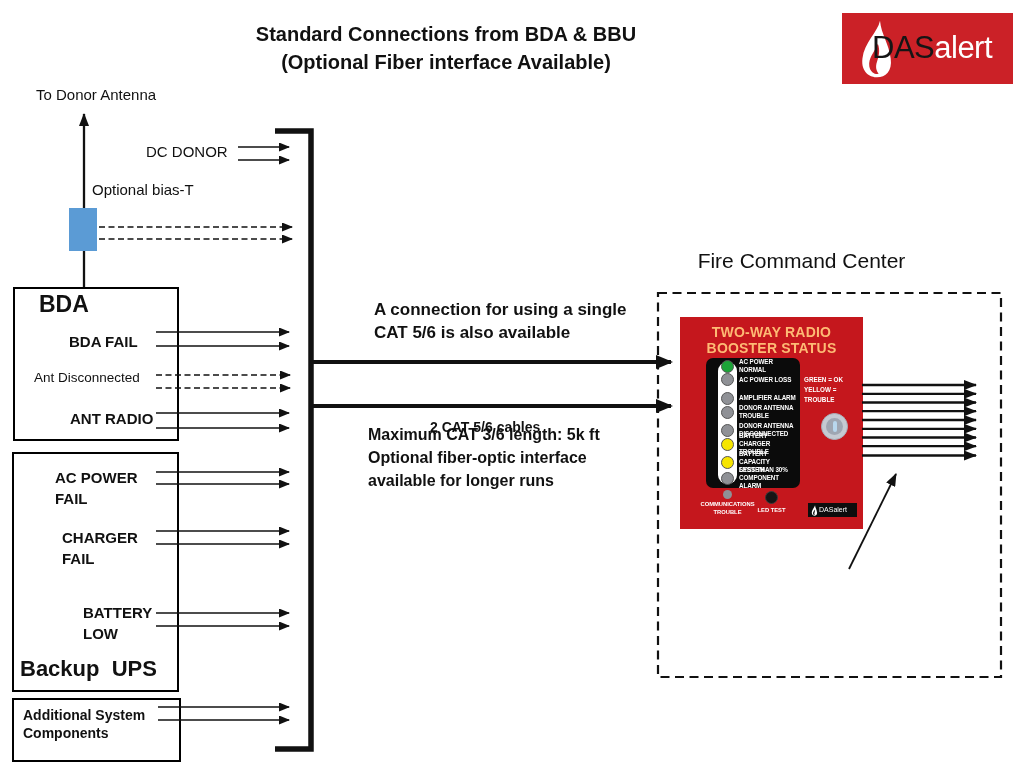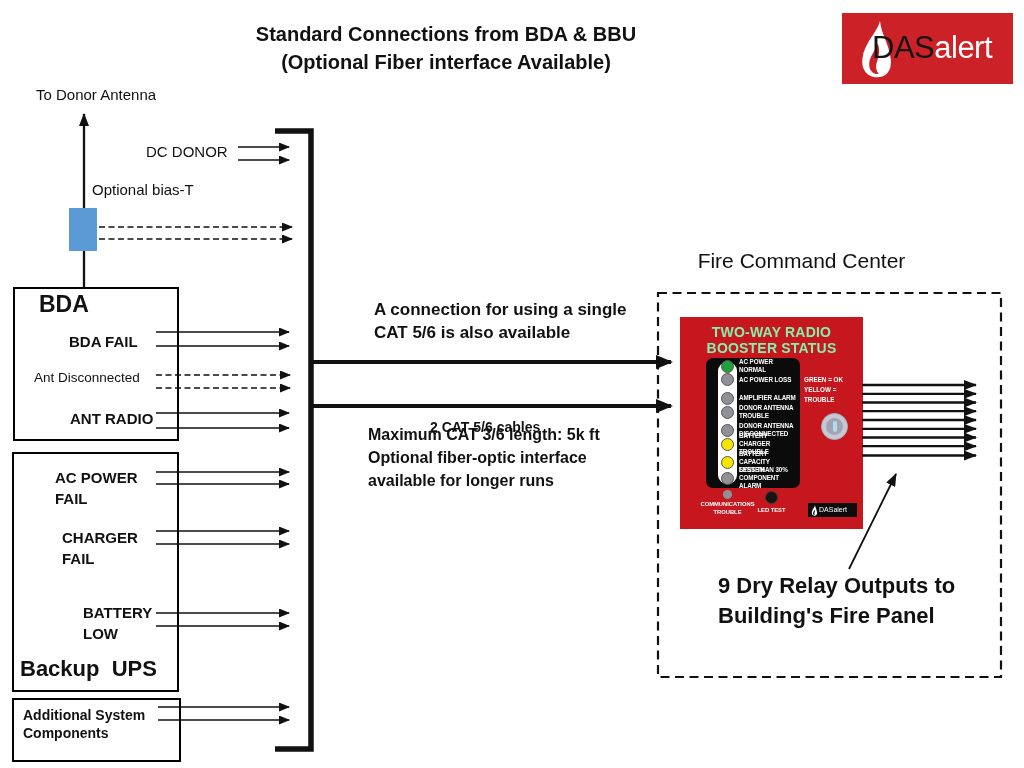--- a/index.html
+++ b/index.html
@@ -45,21 +45,21 @@
 
   
   .note{font-weight:bold;}
   .note-single{left:374px;top:299px;font-size:17px;line-height:1.35;}
   .note-cables{left:430px;top:375px;font-size:14px;margin-top:44px;}
   .note-max{left:368px;top:423px;font-size:16px;line-height:1.44;}
 
   
   .fcc-heading{left:629px;top:249px;width:345px;text-align:center;font-size:21px;font-weight:normal;}
   .panel{left:680px;top:317px;width:183px;height:212px;background:#c5171d;}
-  .panel-title{left:0;top:7px;width:100%;text-align:center;color:#86efac;font-size:14px;font-weight:bold;line-height:1.15;letter-spacing:0.2px;}
+  .panel-title{left:0;top:7px;width:100%;text-align:center;color:#fdba74;font-size:14px;font-weight:bold;line-height:1.15;letter-spacing:0.2px;}
   .led-box{left:26px;top:41px;width:94px;height:130px;background:#0b0b0b;border-radius:7px;}
   .led-strip{left:12px;top:4px;width:19px;height:122px;background:#fff;border-radius:9px;}
   .led-row{left:0;right:0;height:0;}
   .led-dot{position:absolute;left:15px;top:-6.5px;width:13px;height:13px;border-radius:50%;border:1px solid #555;box-sizing:border-box;}
   .led-green{background:#1ca438;}
   .led-yellow{background:#f6e500;}
   .led-gray{background:#8f9196;}
   .led-label{position:absolute;left:33px;width:59px;transform:translateY(-50%);color:#fff;
              font-size:6.3px;font-weight:bold;line-height:1.25;letter-spacing:-0.1px;}
   .legend{left:124px;top:58px;color:#fff;font-size:6.3px;font-weight:bold;line-height:1.6;}
@@ -197,22 +197,20 @@
 
     <div class="abs mini-logo">
       <svg width="9" height="11" viewBox="0 0 100 140">
         <path d="M57,4 C52,30 20,55 16,92 c-4,34 20,44 34,44 c20,0 36,-14 32,-44 C78,58 60,36 57,4 Z" fill="#ffffff"></path>
         <path d="M52,58 c-10,22 -22,34 -20,52 c2,14 14,20 22,18 c-6,-8 -8,-16 -4,-28 c4,-12 8,-26 2,-42 Z" fill="#0d0d0d"></path>
       </svg>
       <span>DASalert</span>
     </div>
   </div>
 
-  <div class="abs relay-note pre">9 Dry Relay Outputs to
-Building's Fire Panel</div>
 
   <svg class="overlay" width="1024" height="768">
     <defs>
       <marker id="ah-s" markerUnits="userSpaceOnUse" markerWidth="11" markerHeight="9" refX="10" refY="4.5" orient="auto">
           <path d="M0,0 L11,4.5 L0,9 Z" fill="#111"></path>
         </marker>
       <marker id="ah-m" markerUnits="userSpaceOnUse" markerWidth="13" markerHeight="10" refX="12" refY="5" orient="auto">
           <path d="M0,0 L13,5 L0,10 Z" fill="#111"></path>
         </marker>
       <marker id="ah-b" markerUnits="userSpaceOnUse" markerWidth="17" markerHeight="14" refX="15" refY="7" orient="auto">

